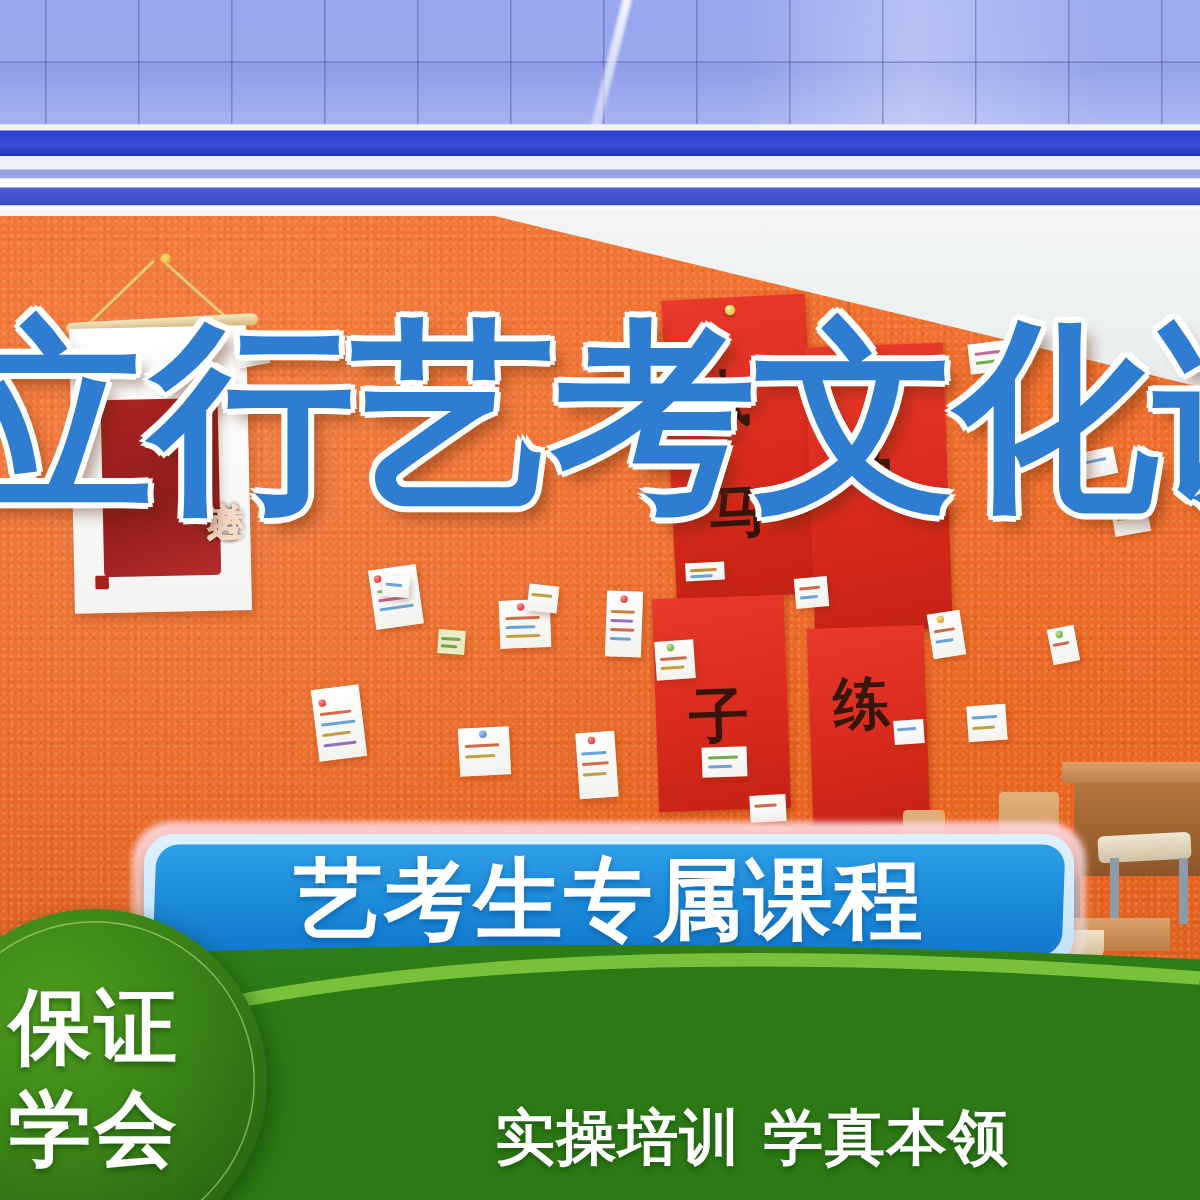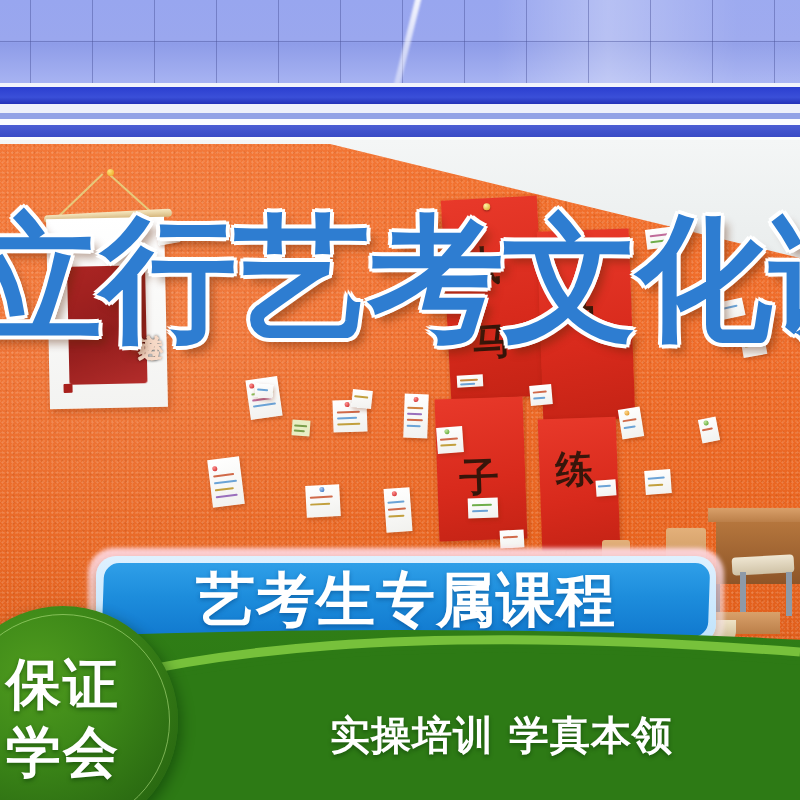--- a/index.html
+++ b/index.html
@@ -202,21 +202,21 @@
     position:absolute;left:0;top:0;width:800px;height:800px;pointer-events:none;
   }
   .footer-fill{
     position:absolute;left:0;top:630px;width:800px;height:170px;
     background:linear-gradient(180deg,#2f7d16 0%,#2d7a15 40%,#2b7414 100%);
     clip-path:ellipse(150% 100% at 50% 100%);
   }
   .footer-svg{position:absolute;left:0;top:590px;width:800px;height:210px;}
 
   .footer-text{
-    position:absolute;left:330px;top:712px;width:460px;
+    position:absolute;left:330px;top:736px;width:460px;
     color:#ffffff;
     font-family:"DejaVu Sans","Liberation Sans",sans-serif;
     font-weight:700;font-size:40px;line-height:46px;letter-spacing:1px;
     text-shadow:0 2px 4px rgba(0,40,0,.45);
     white-space:nowrap;
   }
 
   
   .badge{
     position:absolute;left:-52px;top:606px;width:230px;height:230px;border-radius:50%;

